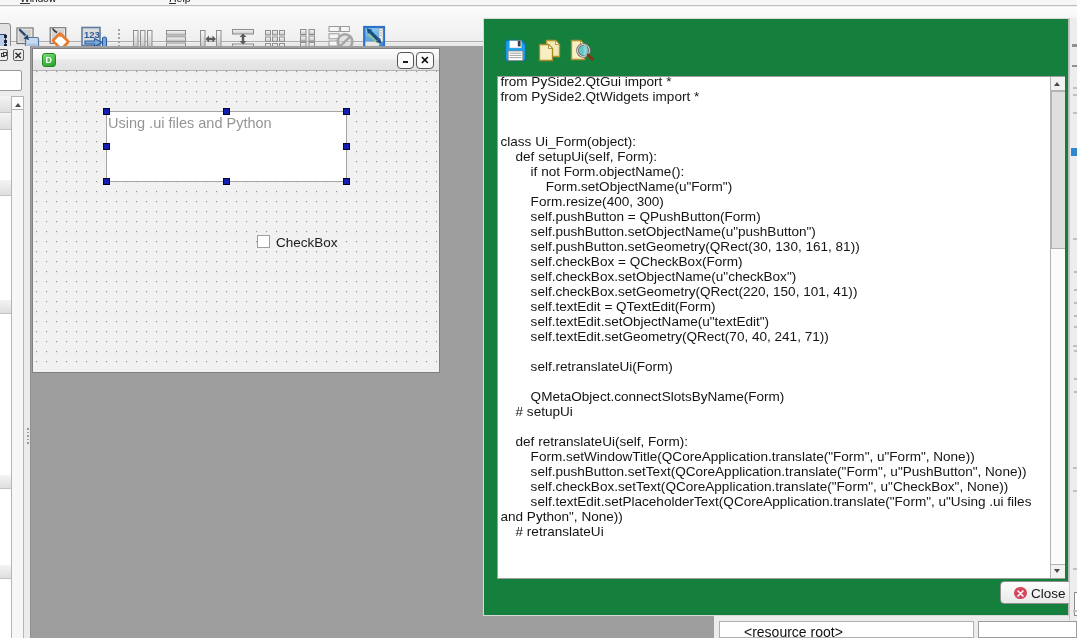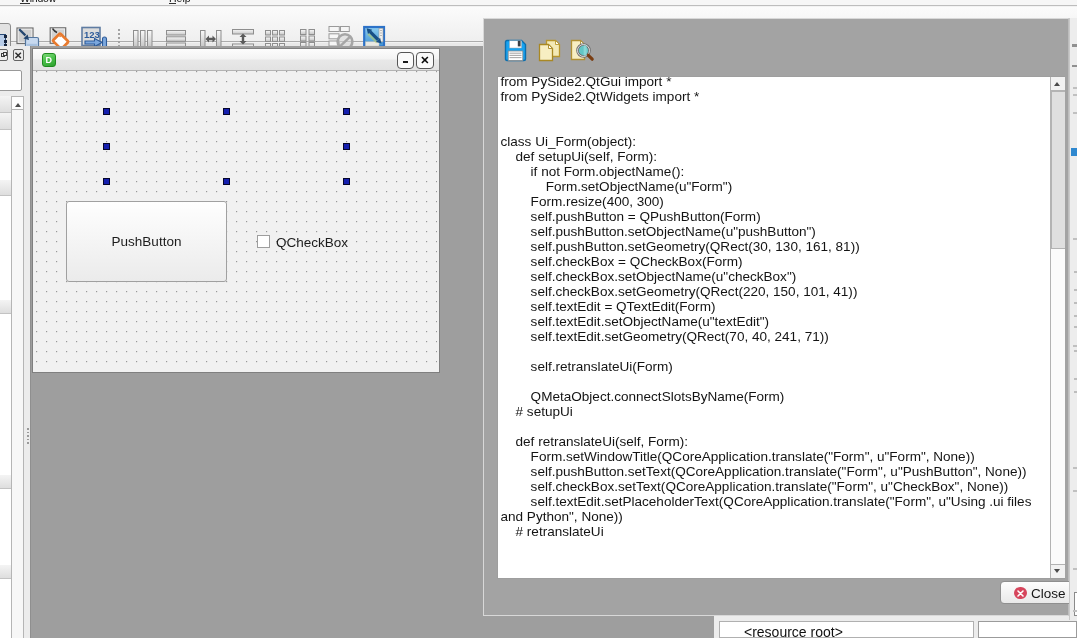--- a/index.html
+++ b/index.html
@@ -188,37 +188,39 @@
 
  <svg class="a" style="left:3px;top:22.5px" width="401" height="300">
   <defs>
         <pattern id="dots" width="10" height="10" patternUnits="userSpaceOnUse">
           <rect x="0" y="0" width="1.2" height="1.2" fill="#989898"></rect>
         </pattern>
       </defs>
   <rect width="401" height="300" fill="url(#dots)"></rect>
  </svg>
 
+ <div class="a" style="left:73px;top:62.5px;width:241px;height:71px;background:#fff;border:1px solid #a6a6a6">
+  <span class="a" style="left:1px;top:3px;font-size:14.5px;color:#959595">Using .ui files and Python</span>
+ </div>
 
  <div class="a" style="left:70px;top:59.5px;width:7px;height:7px;background:#151fae;border:1px solid #06062a"></div>
  <div class="a" style="left:190px;top:59.5px;width:7px;height:7px;background:#151fae;border:1px solid #06062a"></div>
  <div class="a" style="left:310px;top:59.5px;width:7px;height:7px;background:#151fae;border:1px solid #06062a"></div>
  <div class="a" style="left:70px;top:94.5px;width:7px;height:7px;background:#151fae;border:1px solid #06062a"></div>
  <div class="a" style="left:310px;top:94.5px;width:7px;height:7px;background:#151fae;border:1px solid #06062a"></div>
  <div class="a" style="left:70px;top:129.5px;width:7px;height:7px;background:#151fae;border:1px solid #06062a"></div>
  <div class="a" style="left:190px;top:129.5px;width:7px;height:7px;background:#151fae;border:1px solid #06062a"></div>
  <div class="a" style="left:310px;top:129.5px;width:7px;height:7px;background:#151fae;border:1px solid #06062a"></div>
 
- <div class="a" style="left:33px;top:152.5px;width:161px;height:81px;background:linear-gradient(#fefefe,#ebebeb);border:1px solid #a0a0a0;border-radius:3px;text-align:center;font-size:13.5px;color:#1c1c1c;line-height:79px">PushButton</div>
 
  <div class="a" style="left:223.5px;top:186px;width:13.5px;height:13.5px;background:#fff;border:1px solid #9e9e9e"></div>
- <span class="a" style="left:243px;top:186.5px;font-size:13.5px;color:#1c1c1c">QCheckBox</span>
-</div>
-
-<div class="a" style="left:483px;top:18px;width:586px;height:598px;background:#a3a3a3;border:1px solid #d8d8d8;border-right:1px solid #bdbdbd">
+ <span class="a" style="left:243px;top:186.5px;font-size:13.5px;color:#1c1c1c">CheckBox</span>
+</div>
+
+<div class="a" style="left:483px;top:18px;width:586px;height:598px;background:#15803d;border:1px solid #d8d8d8;border-right:1px solid #bdbdbd">
 
  <svg class="a" style="left:20px;top:19.5px" width="23" height="23" viewBox="0 0 23 23">
   <path d="M1.5 3 Q1.5 1.5 3 1.5 L17.5 1.5 L21.5 5.5 L21.5 20 Q21.5 21.5 20 21.5 L3 21.5 Q1.5 21.5 1.5 20 Z" fill="#18a3f0" stroke="#0c6fae" stroke-width="1.4"></path>
   <rect x="5.5" y="1.8" width="12" height="7.2" fill="#ffffff" stroke="#9aa7b0" stroke-width="0.5"></rect>
   <rect x="13.8" y="1.8" width="2.8" height="5.6" fill="#3a3f45"></rect>
   <rect x="4.2" y="12" width="14.6" height="9.5" fill="#ffffff" stroke="#8a8a8a" stroke-width="0.8"></rect>
   <line x1="5.5" y1="14.2" x2="17.5" y2="14.2" stroke="#a9a9a9" stroke-width="1.1"></line>
   <line x1="5.5" y1="16.4" x2="17.5" y2="16.4" stroke="#a9a9a9" stroke-width="1.1"></line>
   <line x1="5.5" y1="18.6" x2="17.5" y2="18.6" stroke="#a9a9a9" stroke-width="1.1"></line>
  </svg>

